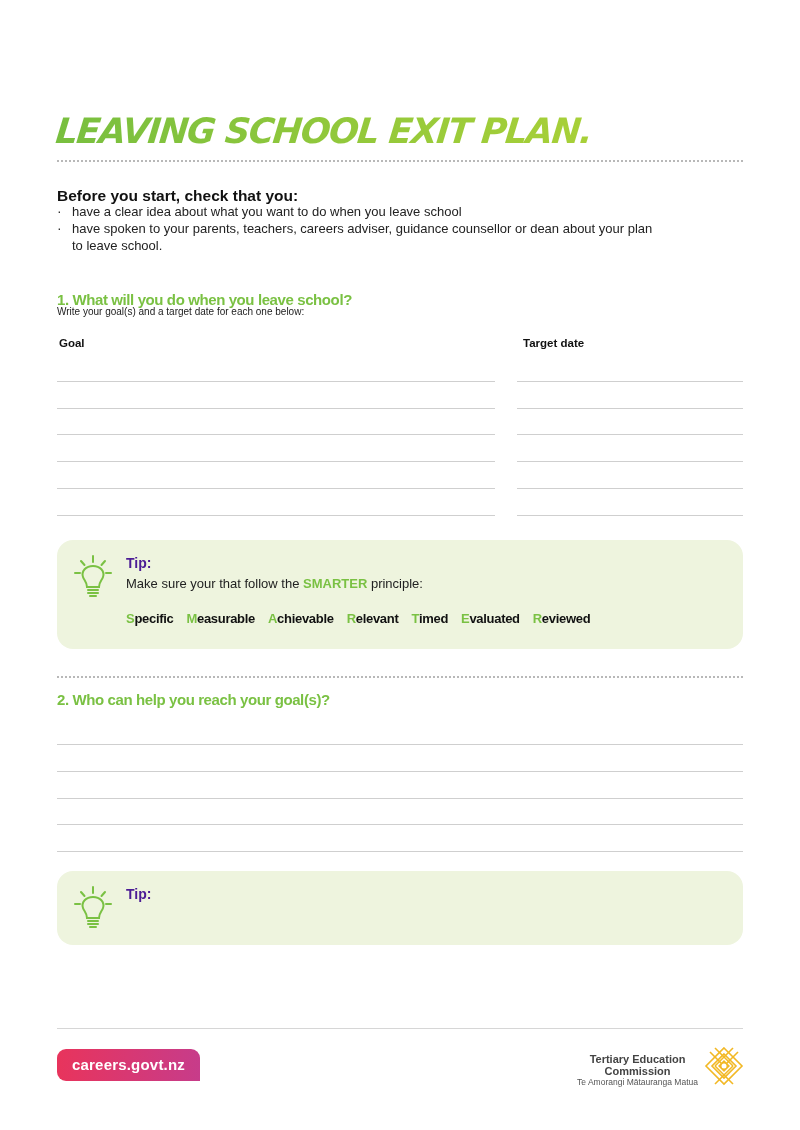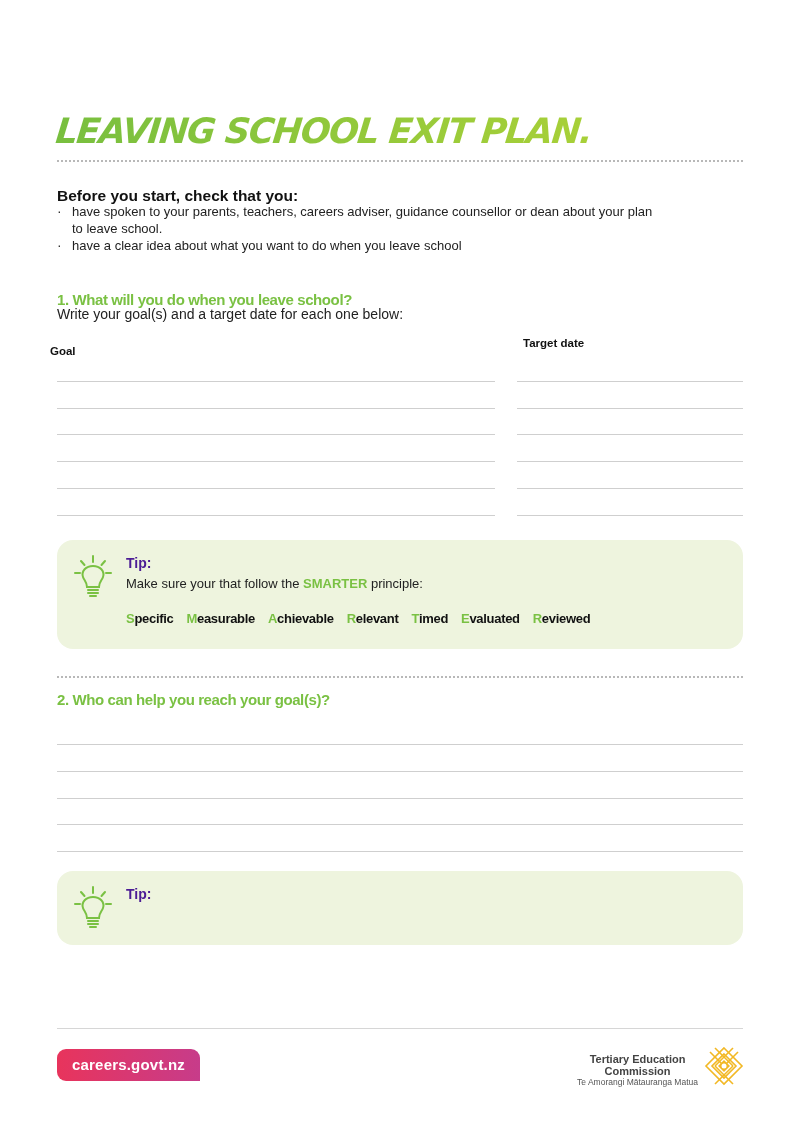--- a/index.html
+++ b/index.html
@@ -16,21 +16,21 @@
       transform: skewX(-6deg);
     }
     .dotted { position: absolute; left: 57px; width: 686px; height: 0; border-top: 2px dotted #b8b8b8; }
 
     .before-heading { position: absolute; left: 57px; top: 180px; font-size: 15.5px; font-weight: bold; color: #111; margin-top: 7px; }
     .bullets { position: absolute; left: 57px; top: 203px; width: 600px; list-style: none; }
     .bullets li { position: relative; padding-left: 15px; font-size: 13px; line-height: 17px; color: #222; }
     .bullets li::before { content: "\00B7"; position: absolute; left: 0; top: 0; font-size: 14px; color: #333; }
 
     .section-heading { position: absolute; left: 57px; font-size: 15px; font-weight: bold; color: #7ac143; letter-spacing: -0.4px; }
-    .instruction { position: absolute; left: 57px; top: 306px; font-size: 14px; color: #222; text-align: right; }
+    .instruction { position: absolute; left: 57px; top: 306px; font-size: 10px; color: #222; text-align: right; }
     .col-label { position: absolute; top: 337px; font-size: 11.5px; font-weight: bold; color: #111; }
 
     .line { position: absolute; height: 0; border-top: 1.5px solid #cfcfcf; }
 
     .tip-box { position: absolute; left: 57px; width: 686px; background: #eef4de; border-radius: 16px; }
     .bulb { position: absolute; left: 16px; top: 14px; width: 40px; height: 46px; }
     .tip-label { position: absolute; left: 69px; font-size: 14px; font-weight: bold; color: #4c1d95; }
     .tip-text { position: absolute; left: 69px; font-size: 13px; color: #222; }
     .tip-text b { font-weight: bold; }
     .tip-text .green { color: #7ac143; font-weight: bold; }
@@ -51,27 +51,27 @@
     .tec-logo { position: absolute; left: 704px; top: 1046px; width: 40px; height: 40px; }
   </style>
 </head>
 <body>
 
 <div class="title">LEAVING SCHOOL EXIT PLAN.</div>
 <div class="dotted" style="top:160px;"></div>
 
 <div class="before-heading">Before you start, check that you:</div>
 <ul class="bullets">
+  <li>have a clear idea about what you want to do when you leave school</li>
   <li>have spoken to your parents, teachers, careers adviser, guidance counsellor or dean about your plan to leave school.</li>
-  <li>have a clear idea about what you want to do when you leave school</li>
 </ul>
 
 <div class="section-heading" style="top:291px;">1. What will you do when you leave school?</div>
 <div class="instruction">Write your goal(s) and a target date for each one below:</div>
-<div class="col-label" style="left:50px;margin-top:8px;">Goal</div>
+<div class="col-label" style="left:59px;">Goal</div>
 <div class="col-label" style="left:523px;">Target date</div>
 
 <div>
   <div class="line" style="left:57px;width:438px;top:381px;"></div>
   <div class="line" style="left:57px;width:438px;top:408px;"></div>
   <div class="line" style="left:57px;width:438px;top:434px;"></div>
   <div class="line" style="left:57px;width:438px;top:461px;"></div>
   <div class="line" style="left:57px;width:438px;top:488px;"></div>
   <div class="line" style="left:57px;width:438px;top:515px;"></div>
 </div>

